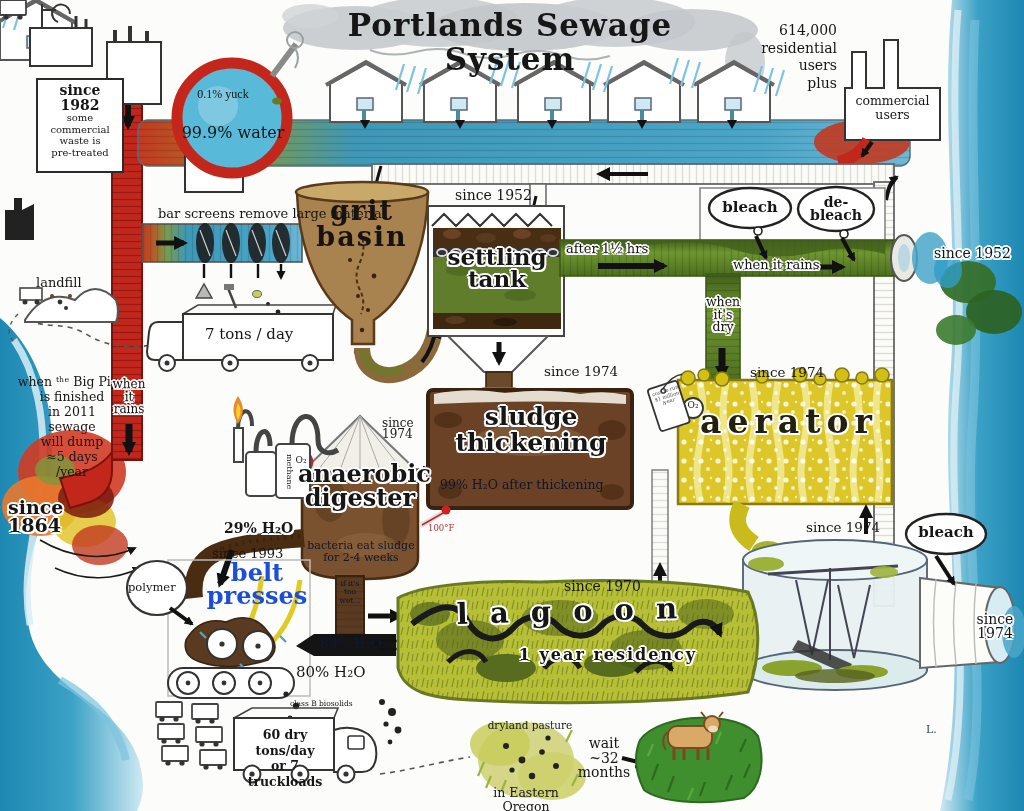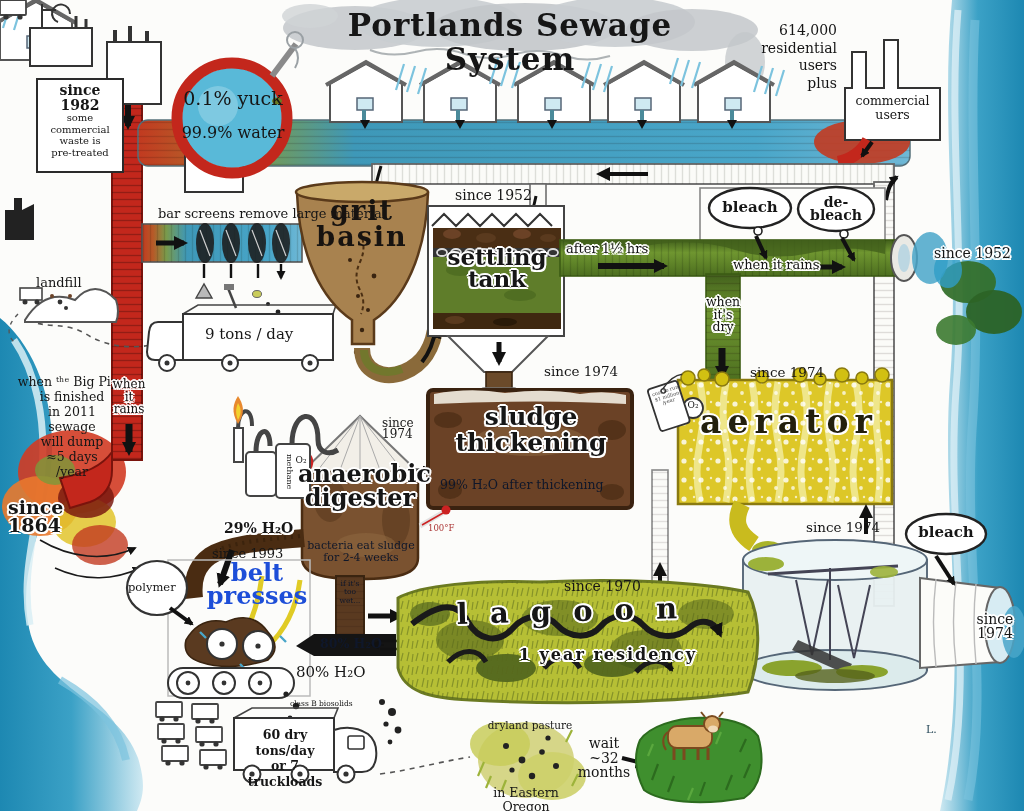--- a/index.html
+++ b/index.html
@@ -527,32 +527,32 @@
 
 <div class="box" style="left:36px;top:78px;width:84px;height:88px;text-align:center;padding-top:3px;">
   <span class="lbl b" style="position:static;display:block;font-size:14px;line-height:1.05;">since
 1982</span>
   <span class="lbl" style="position:static;display:block;font-size:10px;line-height:1.15;">some
 commercial
 waste is
 pre-treated</span>
 </div>
 
-<div class="lbl c" style="left:178px;top:88px;width:110px;font-size:19px;">0.1% yuck</div>
+<div class="lbl c" style="left:168px;top:88px;width:110px;font-size:12px;font-family:Liberation Serif, serif;">0.1% yuck</div>
 <div class="lbl c" style="left:176px;top:124px;width:114px;font-size:16px;">99.9% water</div>
 
 <div class="lbl r" style="left:725px;top:22px;width:112px;font-size:14px;line-height:1.25;">614,000
 residential
 users
 plus</div>
 <div class="lbl c" style="left:850px;top:94px;width:85px;font-size:12.5px;">commercial
 users</div>
 
 <div class="lbl" style="left:158px;top:207px;width:300px;font-size:13px;">bar screens remove large material</div>
-<div class="lbl" style="left:205px;top:326px;width:120px;font-size:15px;">9 tons / day</div>
+<div class="lbl" style="left:205px;top:326px;width:120px;font-size:15px;">7 tons / day</div>
 <div class="lbl" style="left:36px;top:276px;width:70px;font-size:13px;">landfill</div>
 <div class="lbl b c" style="left:312px;top:198px;width:100px;font-size:27px;line-height:.95;letter-spacing:2px;color:#171310;">grit
 basin</div>
 
 <div class="lbl" style="left:455px;top:188px;width:110px;font-size:14px;">since 1952</div>
 <div class="lbl b c ol" style="left:436px;top:246px;width:122px;font-size:23px;line-height:.95;">settling
 tank</div>
 <div class="lbl ol" style="left:566px;top:242px;width:110px;font-size:13px;">after 1½ hrs</div>
 <div class="lbl" style="left:544px;top:364px;width:90px;font-size:13.5px;">since 1974</div>
 

